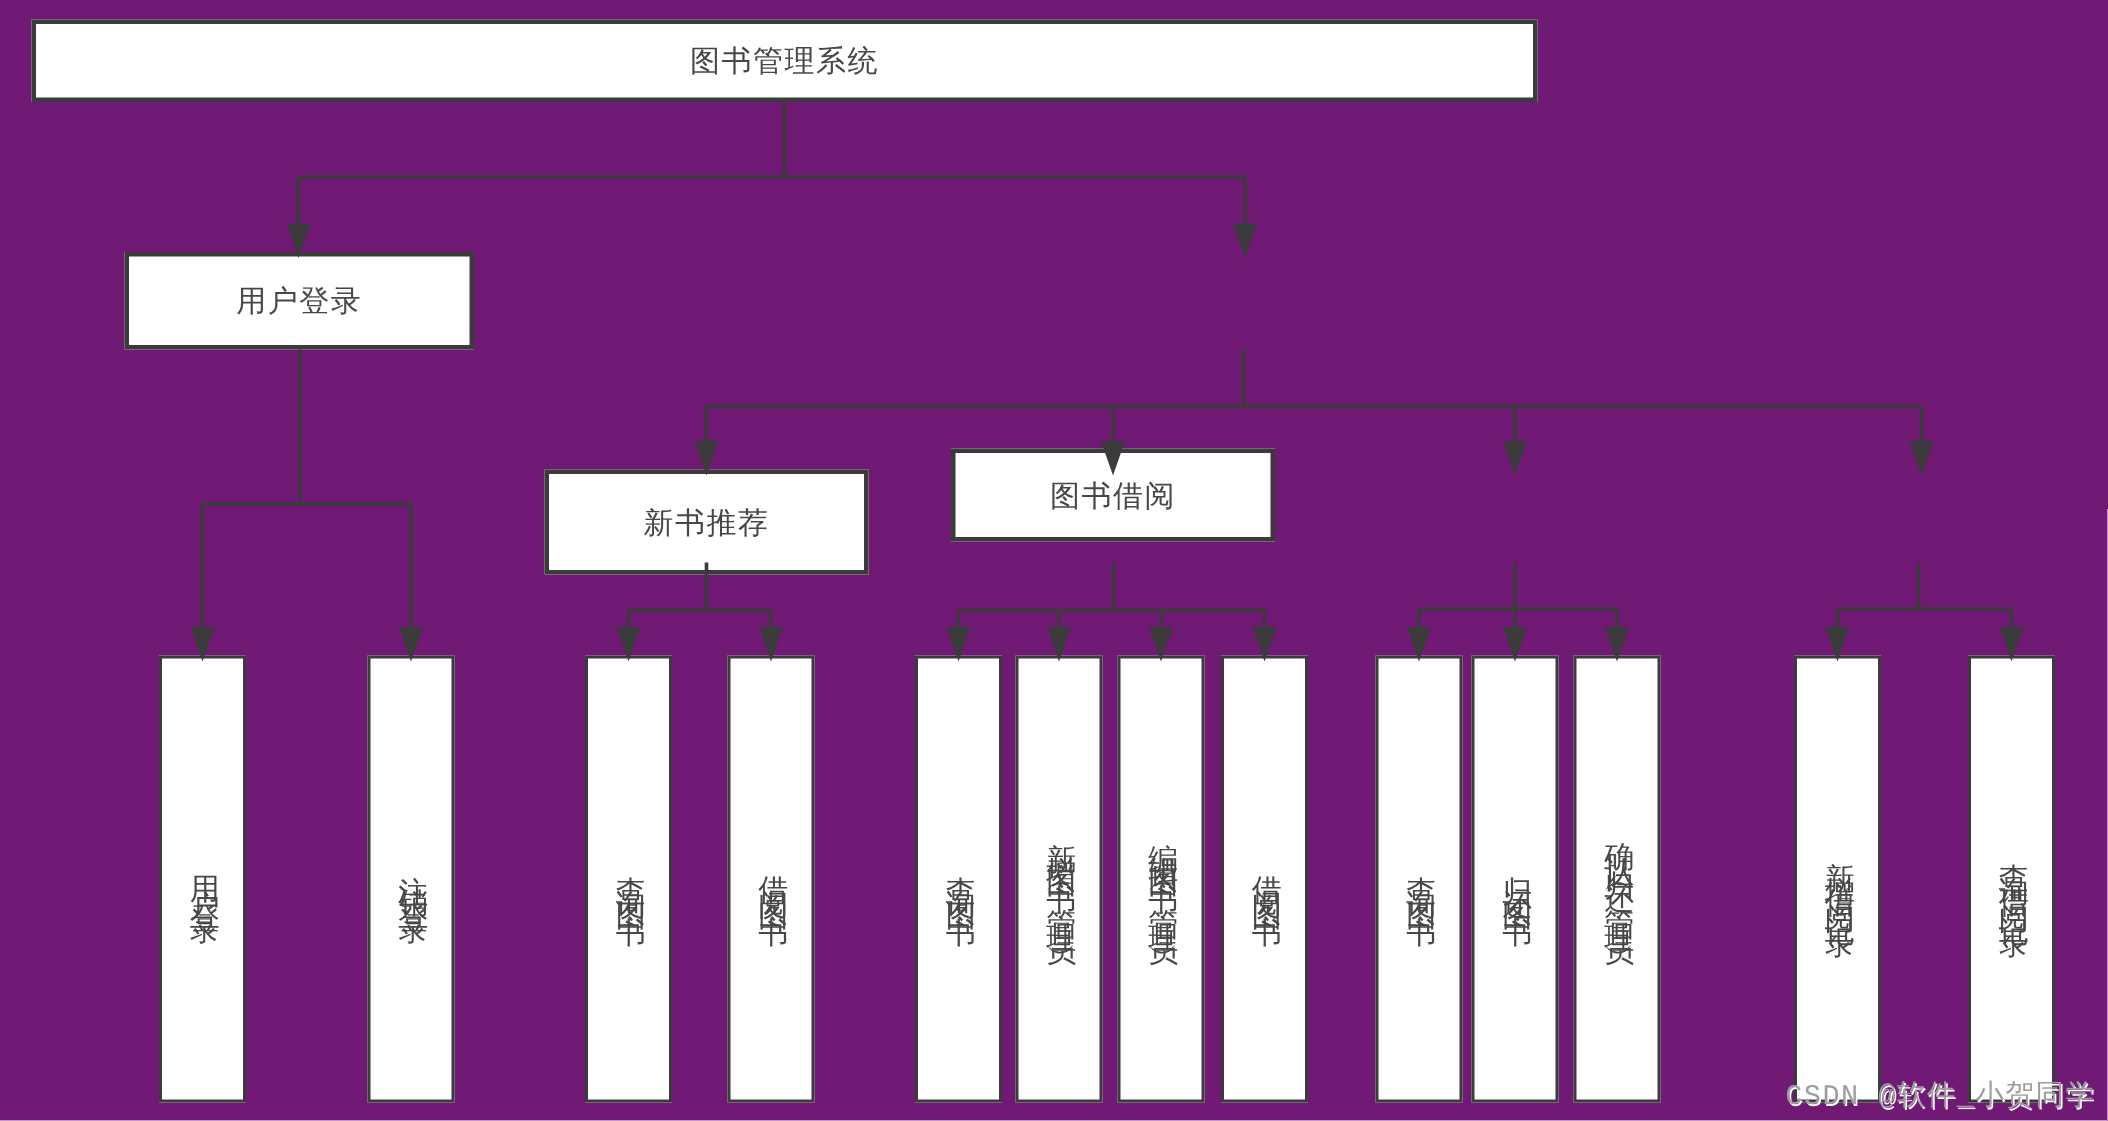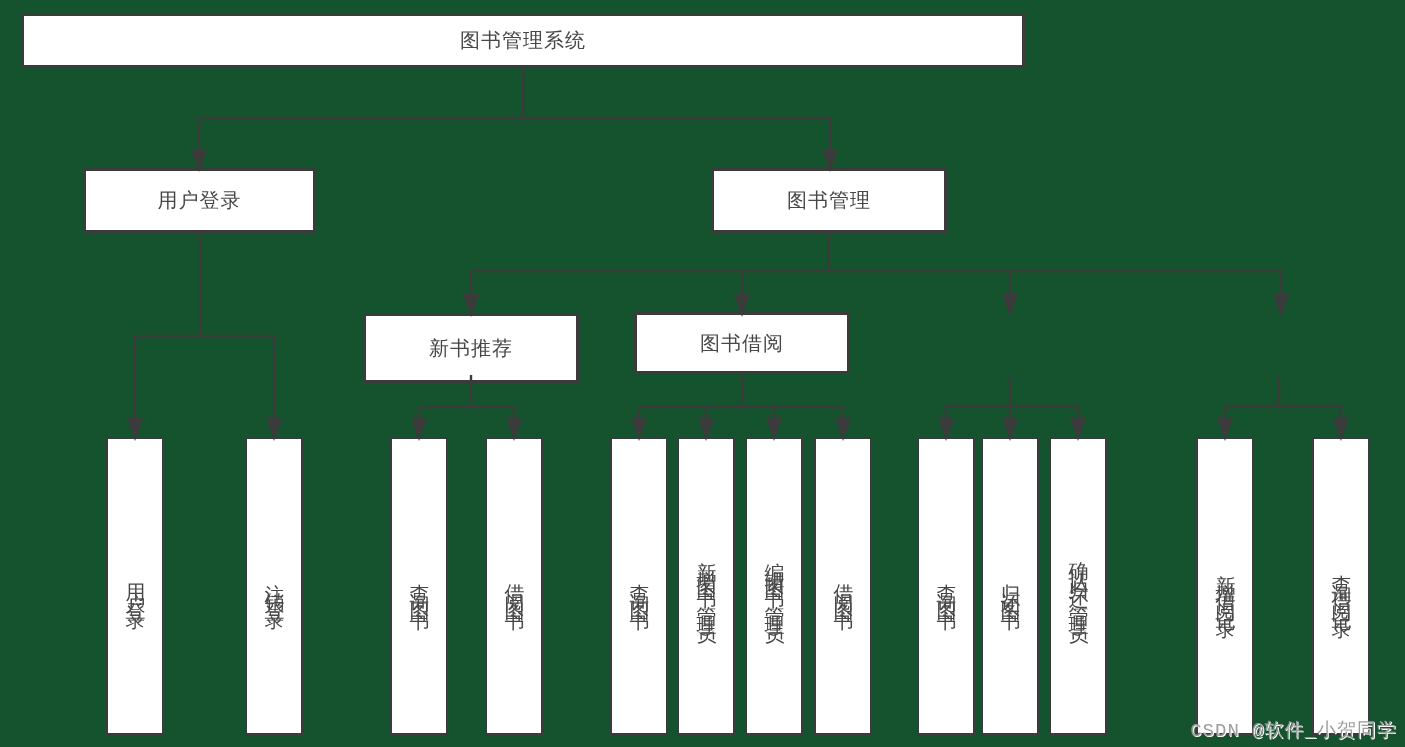--- a/index.html
+++ b/index.html
@@ -1,20 +1,20 @@
 <!DOCTYPE html>
 <html><head>
 <meta charset="utf-8">
 <style>
   html, body { margin: 0; padding: 0; background: #ffffff; }
   .canvas {
     position: relative;
     width: 1405px;
     height: 747px;
-    background: #14532d;
+    background: #701a75;
     font-family: "Liberation Sans", "DejaVu Sans", sans-serif;
     overflow: hidden;
   }
   .wires {
     position: absolute;
     left: 0; top: 0;
     width: 1405px; height: 747px;
     z-index: 3;
     pointer-events: none;
   }
@@ -96,24 +96,23 @@
       <polygon points="1002,418 1018,418 1010,441"></polygon>
       <polygon points="1070,418 1086,418 1078,441"></polygon>
       <polygon points="1217,418 1233,418 1225,441"></polygon>
       <polygon points="1333,418 1349,418 1341,441"></polygon>
     </g>
   </svg>
 
   <div class="node" style="left:21px; top:13px; width:1004px; height:55px;">图书管理系统</div>
 
   <div class="node" style="left:83px; top:168px; width:233px; height:65px;">用户登录</div>
-  <div class="node" style="left:711px; top:168px; width:236px; height:65px;">图书管理</div>
 
   <div class="node" style="left:363px; top:313px; width:216px; height:70px;">新书推荐</div>
-  <div class="node" style="left:634px; top:312px; width:216px; height:62px;">图书借阅</div>
+  <div class="node" style="left:634px; top:299px; width:216px; height:62px;">图书借阅</div>
 
   <div class="vnode" style="left:106px;">用户登录</div>
   <div class="vnode" style="left:245px;">注销登录</div>
 
   <div class="vnode" style="left:390px;">查询图书</div>
   <div class="vnode" style="left:485px;">借阅图书</div>
 
   <div class="vnode" style="left:610px;">查询图书</div>
   <div class="vnode" style="left:677px;">新增图书（管理员）</div>
   <div class="vnode" style="left:745px;">编辑图书（管理员）</div>

